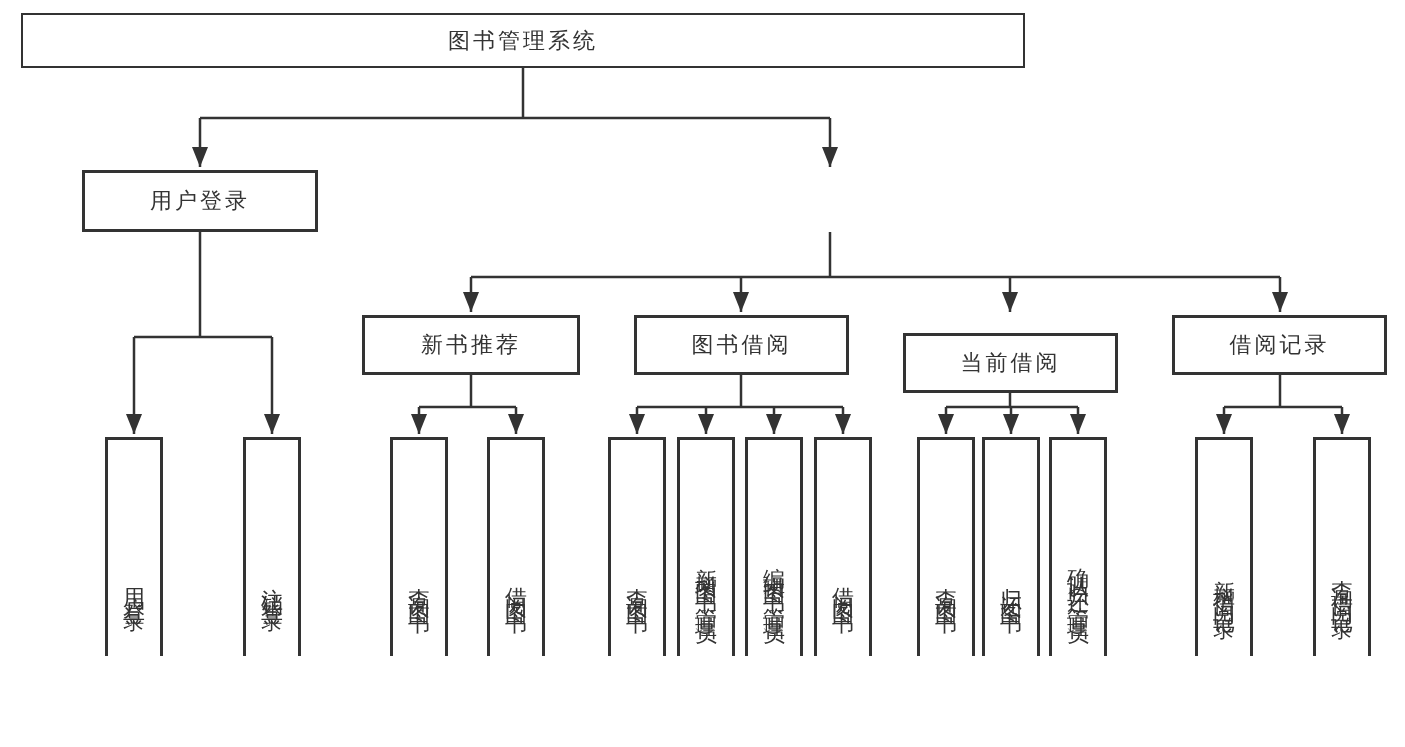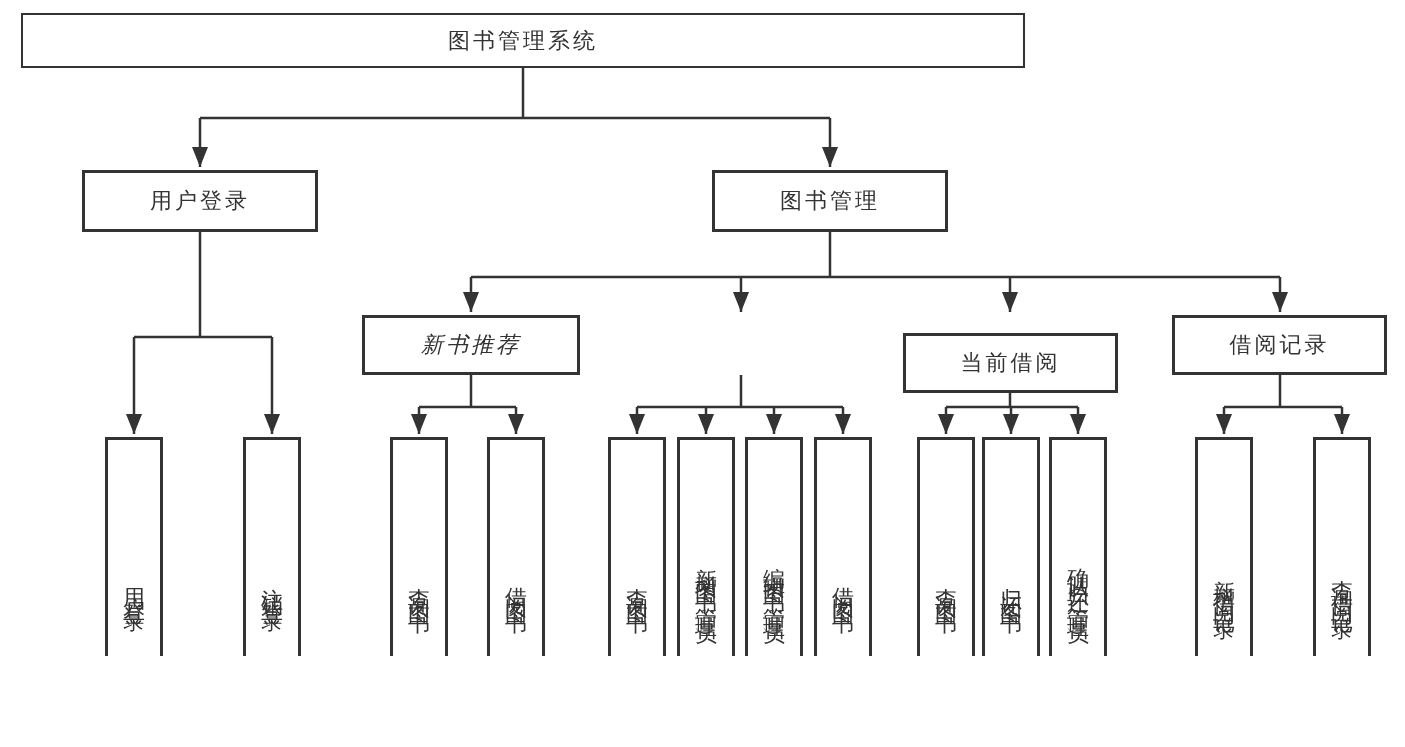--- a/index.html
+++ b/index.html
@@ -108,26 +108,26 @@
     </g>
   </svg>
 
   <div class="node root" style="left:21px; top:13px; width:1004px; height:55px;">
     <span class="hlabel">图书管理系统</span>
   </div>
 
   <div class="node" style="left:82px; top:170px; width:236px; height:62px;">
     <span class="hlabel">用户登录</span>
   </div>
-  <div class="node" style="left:712px; top:170px; width:236px; height:62px;">
-    <span class="hlabel">图书管理</span>
+
+  <div class="node" style="left:362px; top:315px; width:218px; height:60px;">
+    <span class="hlabel">新书推荐</span>
   </div>
-
-  <div class="node" style="left:362px; top:315px; width:218px; height:60px;font-style:italic;">
-    <span class="hlabel">新书推荐</span>
+  <div class="node" style="left:634px; top:315px; width:215px; height:60px;">
+    <span class="hlabel">图书借阅</span>
   </div>
   <div class="node" style="left:903px; top:333px; width:215px; height:60px;">
     <span class="hlabel">当前借阅</span>
   </div>
   <div class="node" style="left:1172px; top:315px; width:215px; height:60px;">
     <span class="hlabel">借阅记录</span>
   </div>
 
   <div class="node" style="left:105px; top:437px; width:58px; height:298px;">
     <span class="vlabel">用户登录</span>

